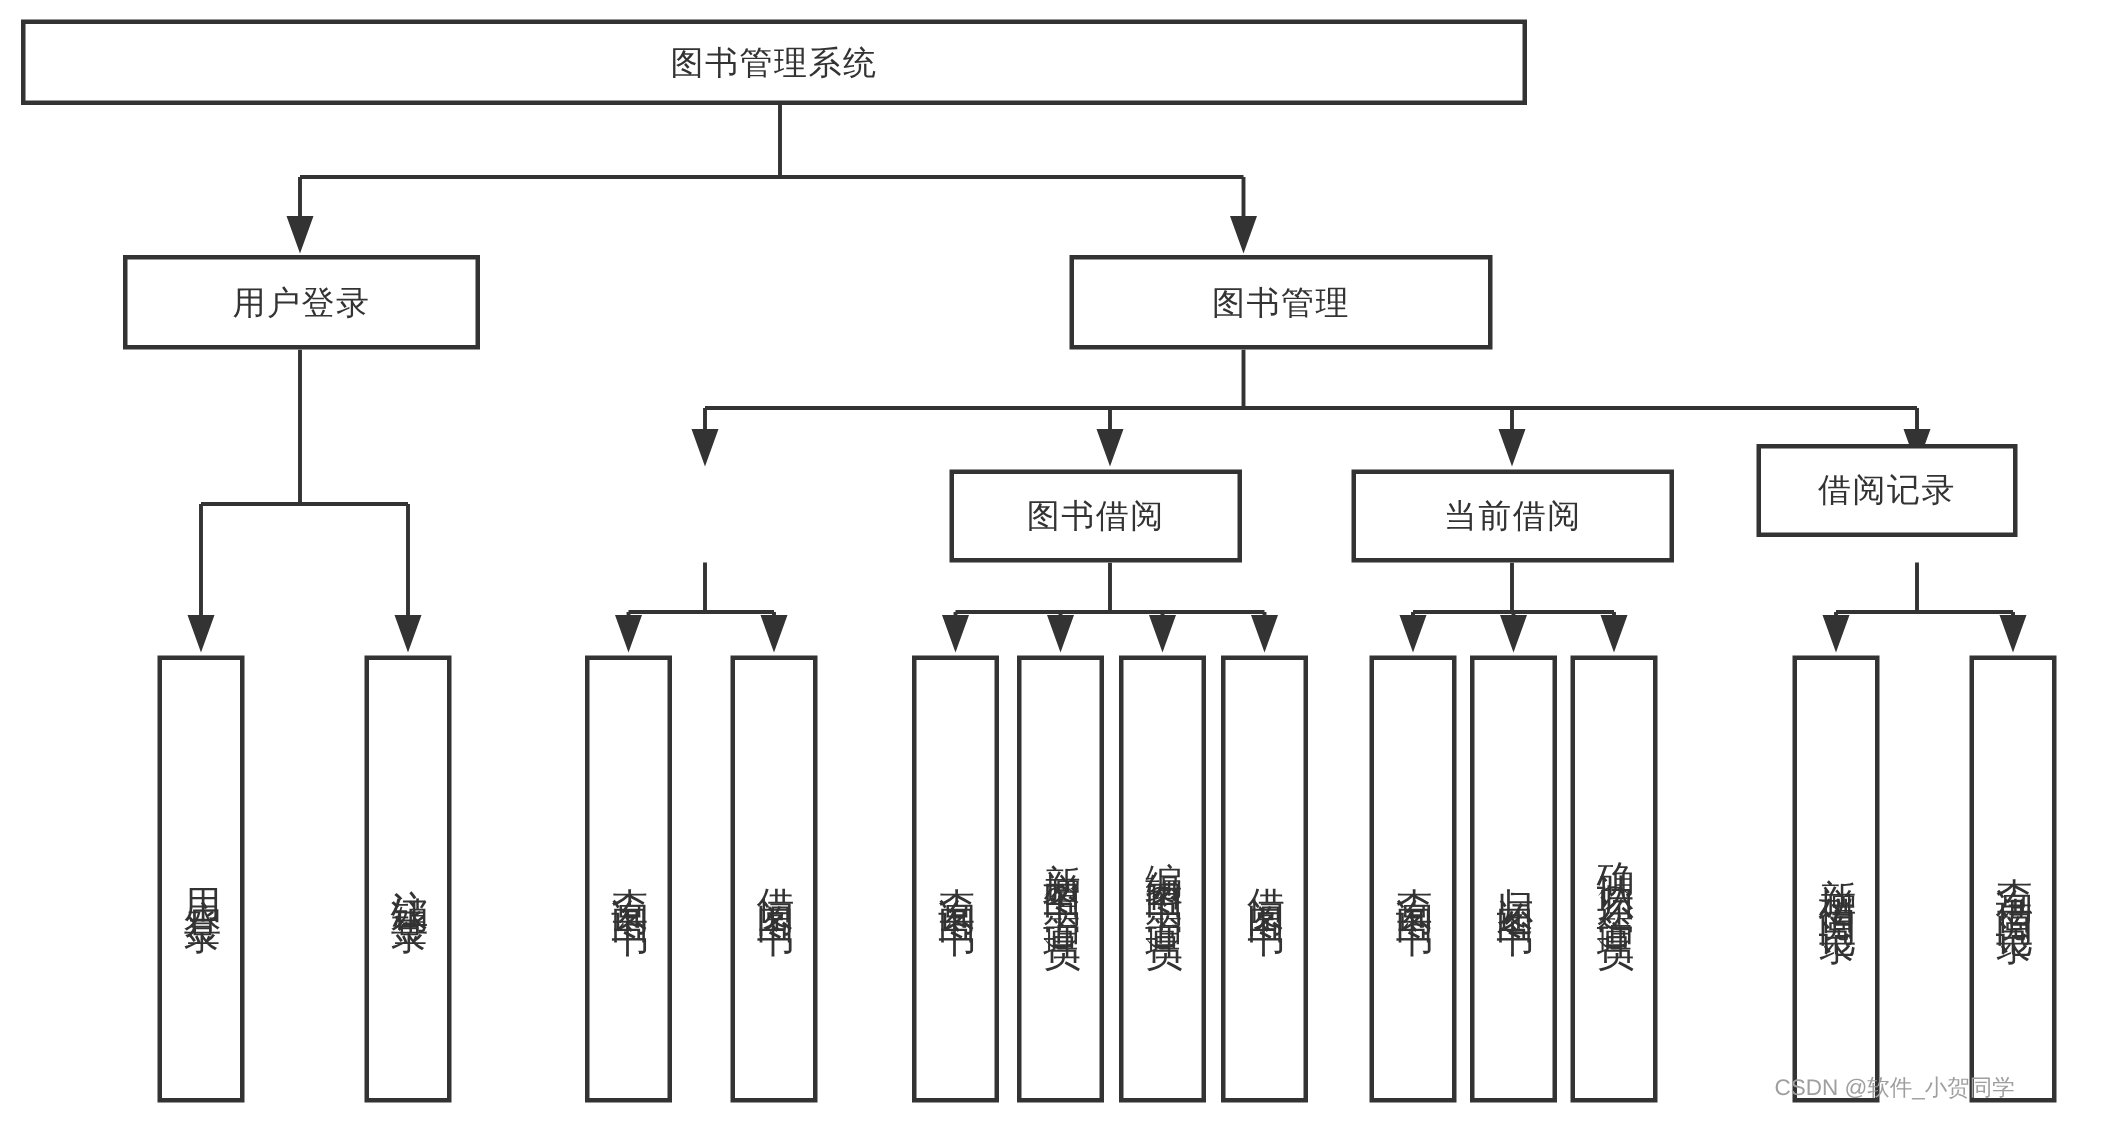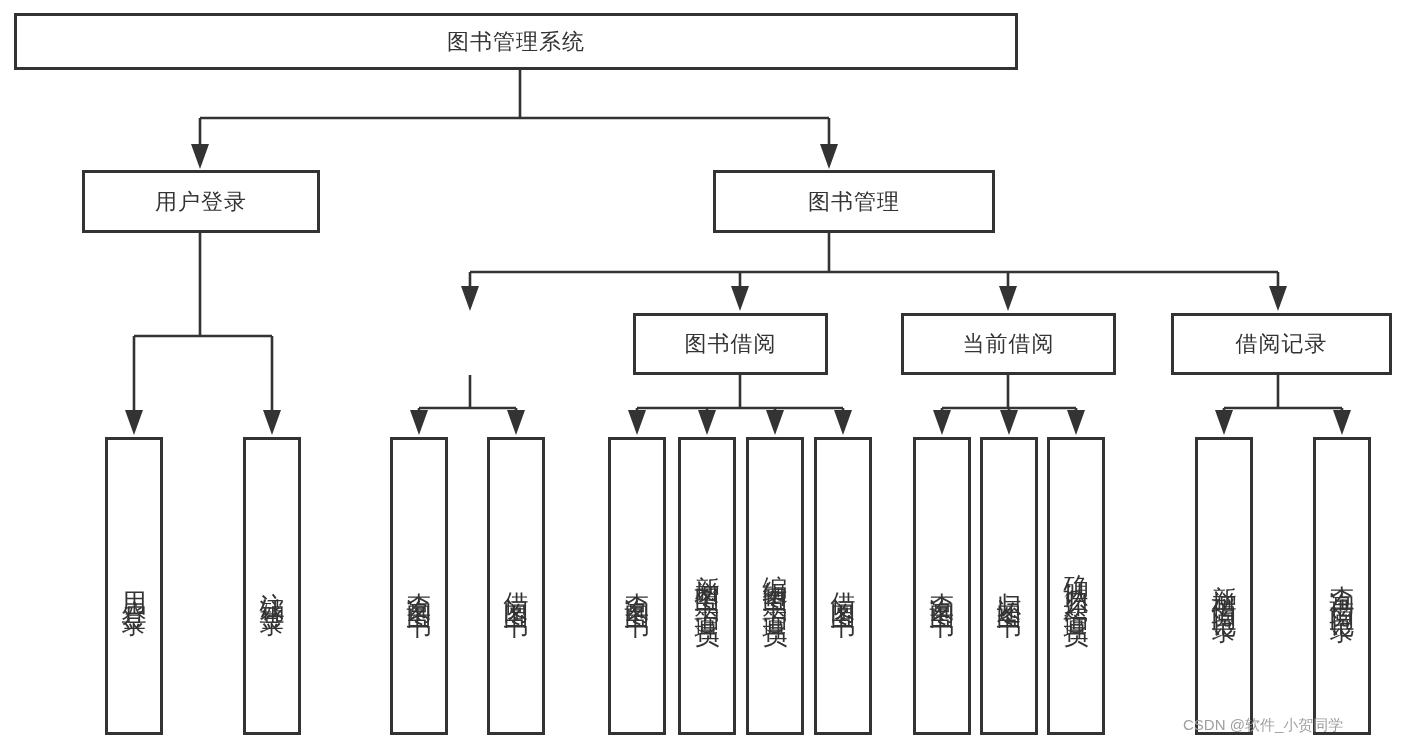--- a/index.html
+++ b/index.html
@@ -136,21 +136,21 @@
   <div class="hbox" style="left:713px; top:170px; width:282px; height:63px">
     <span class="hlabel">图书管理</span>
   </div>
 
   <div class="hbox" style="left:633px; top:313px; width:195px; height:62px">
     <span class="hlabel">图书借阅</span>
   </div>
   <div class="hbox" style="left:901px; top:313px; width:215px; height:62px">
     <span class="hlabel">当前借阅</span>
   </div>
-  <div class="hbox" style="left:1171px; top:313px; width:221px; height:62px">
+  <div class="hbox" style="left:1171px; top:296px; width:174px; height:62px">
     <span class="hlabel">借阅记录</span>
   </div>
 
   <div class="vbox" style="left:105px">
     <span class="vlabel">用户登录</span>
   </div>
   <div class="vbox" style="left:243px">
     <span class="vlabel">注销登录</span>
   </div>
 

